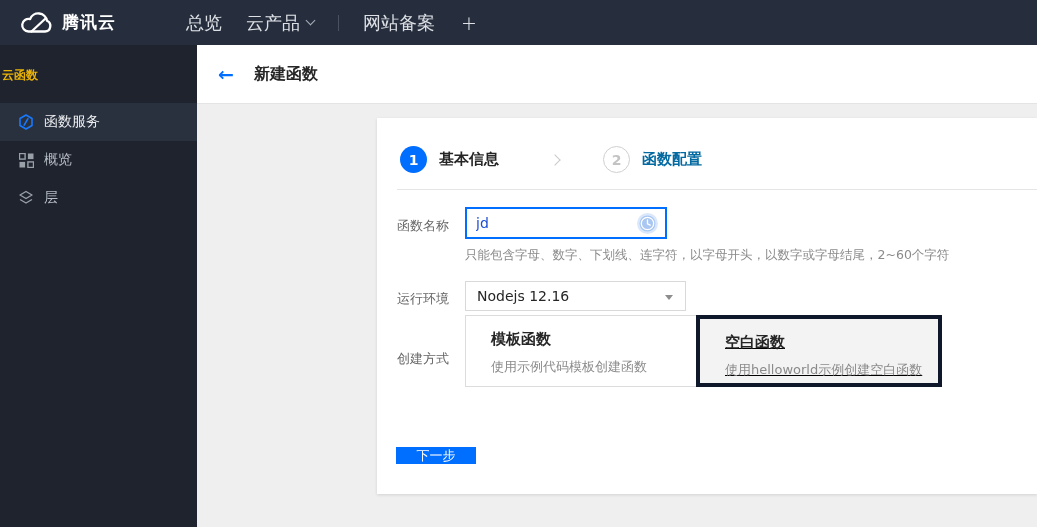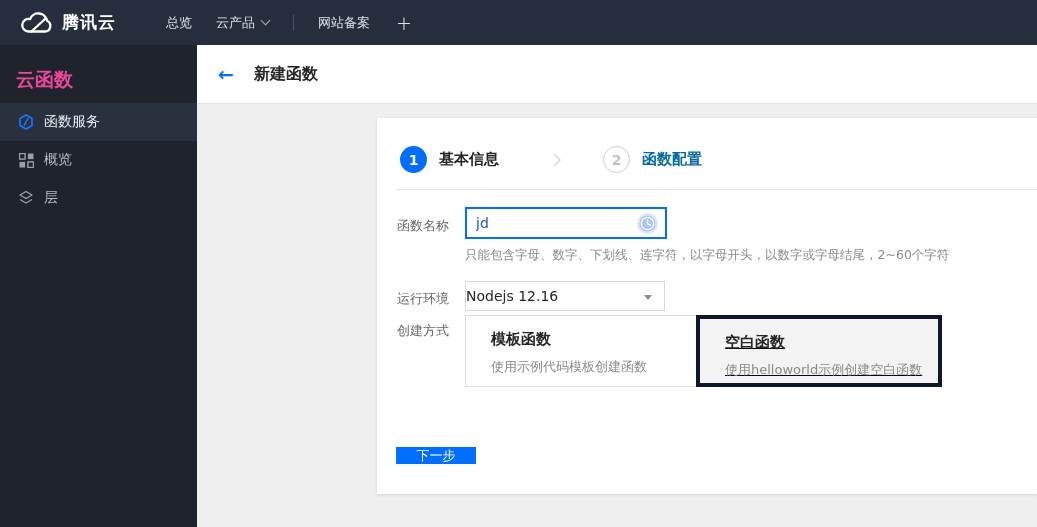--- a/index.html
+++ b/index.html
@@ -2,35 +2,35 @@
 <html><head>
 <meta charset="utf-8">
 <style>
   * { margin:0; padding:0; box-sizing:border-box; }
   html,body { width:1037px; height:527px; overflow:hidden;
     font-family:"DejaVu Sans","Liberation Sans",sans-serif; }
   body { position:relative; background:#efefef; }
 
   
   .topbar { position:absolute; left:0; top:0; width:1037px; height:45px;
-    background:#262d3c; display:flex; align-items:center; z-index:5; }
+    background:#262d3c; display:flex; align-items:center; z-index:5;gap:20px; }
   .logo { display:flex; align-items:center; margin-left:18px; cursor:pointer; }
   .brand { color:#fff; font-size:17px; font-weight:bold; margin-left:8px; letter-spacing:1px; }
   .topnav { display:flex; align-items:center; margin-left:38px; }
-  .topnav-item { color:#dde1e6; font-size:13px; padding:0 12px; height:45px;
+  .topnav-item { color:#dde1e6; font-size:18px; padding:0 12px; height:45px;
     display:flex; align-items:center; cursor:pointer; }
   .caret-down { display:inline-block; width:7px; height:7px; margin-left:7px; margin-top:-4px;
     border-right:1.5px solid #aab1bb; border-bottom:1.5px solid #aab1bb; transform:rotate(45deg); }
   .topnav-sep { width:1px; height:16px; background:#4a5262; margin:0 12px; }
   .topnav-plus { color:#dde1e6; font-size:19px; font-weight:300; padding:0 14px; height:45px;
     display:flex; align-items:center; cursor:pointer; }
 
   
   .sidebar { position:absolute; left:0; top:45px; width:197px; height:482px; background:#1e232e; }
-  .sidebar-title { color:#ec4899; font-size:19px; font-weight:bold; padding:22px 0 0 16px; height:58px; }
+  .sidebar-title { color:#eab308; font-size:12px; font-weight:bold; padding:22px 0 0 2px; height:58px; }
   .side-item { height:38px; display:flex; align-items:center; padding-left:18px;
     color:#b6bcc4; font-size:14px; cursor:pointer; }
   .side-item .ico { width:16px; height:16px; margin-right:10px; display:flex;
     align-items:center; justify-content:center; }
   .side-item.active { background:#2a313e; color:#eceef1; }
 
   
   .pagehead { position:absolute; left:197px; top:45px; width:840px; height:59px;
     background:#ffffff; border-bottom:1px solid #e4e4e4; display:flex; align-items:center; }
   .back-btn { color:#006eff; font-size:19px; font-weight:bold; margin-left:21px; cursor:pointer; line-height:1; }
@@ -56,23 +56,23 @@
 
   
   .f-label { position:absolute; left:20px; font-size:13px; color:#666; }
   .name-input-wrap { position:absolute; left:88px; top:89px; width:202px; height:32px;
     border:2px solid #006eff; background:#fff; display:flex; align-items:center; }
   .name-input { border:none; outline:none; width:160px; font-size:14px; color:#1d4ed8;
     padding-left:9px; font-family:"DejaVu Sans","Liberation Sans",sans-serif; background:transparent; }
   .clock-ico { position:absolute; right:6px; top:3px; }
   .hint { position:absolute; left:88px; top:129px; font-size:12.5px; color:#8a8a8a; white-space:nowrap; }
 
-  .select { position:absolute; left:88px; top:163px; width:200px; height:30px;
+  .select { position:absolute; left:88px; top:163px; width:221px; height:30px;
     border:1px solid #d9d9d9; background:#fff; display:flex; align-items:center;
-    padding-left:0; font-size:14px; color:#262626; cursor:pointer;text-align:right; }
+    padding-left:11px; font-size:14px; color:#262626; cursor:pointer;text-align:right; }
   .select-caret { position:absolute; right:12px; top:13px; width:0; height:0;
     border-left:4.5px solid transparent; border-right:4.5px solid transparent; border-top:5.5px solid #8d8d8d; }
 
   .options { position:absolute; left:88px; top:197px; display:flex; }
   .option-card { width:232px; height:72px; border:1px solid #dcdcdc; background:#fff;
     padding:14px 0 0 25px; cursor:pointer; }
   .option-card.selected { width:246px; border:4px solid #0f172a; background:#f3f3f3; margin-left:-1px;text-decoration:underline; }
   .opt-title { font-size:15px; font-weight:bold; color:#262626; }
   .opt-desc { font-size:13px; color:#8a8a8a; margin-top:9px; white-space:nowrap; }
 
@@ -175,21 +175,21 @@
       </span>
     </div>
     <div class="hint">只能包含字母、数字、下划线、连字符，以字母开头，以数字或字母结尾，2~60个字符</div>
 
     <div class="f-label" style="top:172px;text-align:right;">运行环境</div>
     <div class="select">
       <span>Nodejs 12.16</span>
       <span class="select-caret"></span>
     </div>
 
-    <div class="f-label" style="top:204px;">创建方式</div>
+    <div class="f-label" style="top:232px;">创建方式</div>
     <div class="options">
       <div class="option-card">
         <div class="opt-title">模板函数</div>
         <div class="opt-desc">使用示例代码模板创建函数</div>
       </div>
       <div class="option-card selected">
         <div class="opt-title">空白函数</div>
         <div class="opt-desc">使用helloworld示例创建空白函数</div>
       </div>
     </div>

